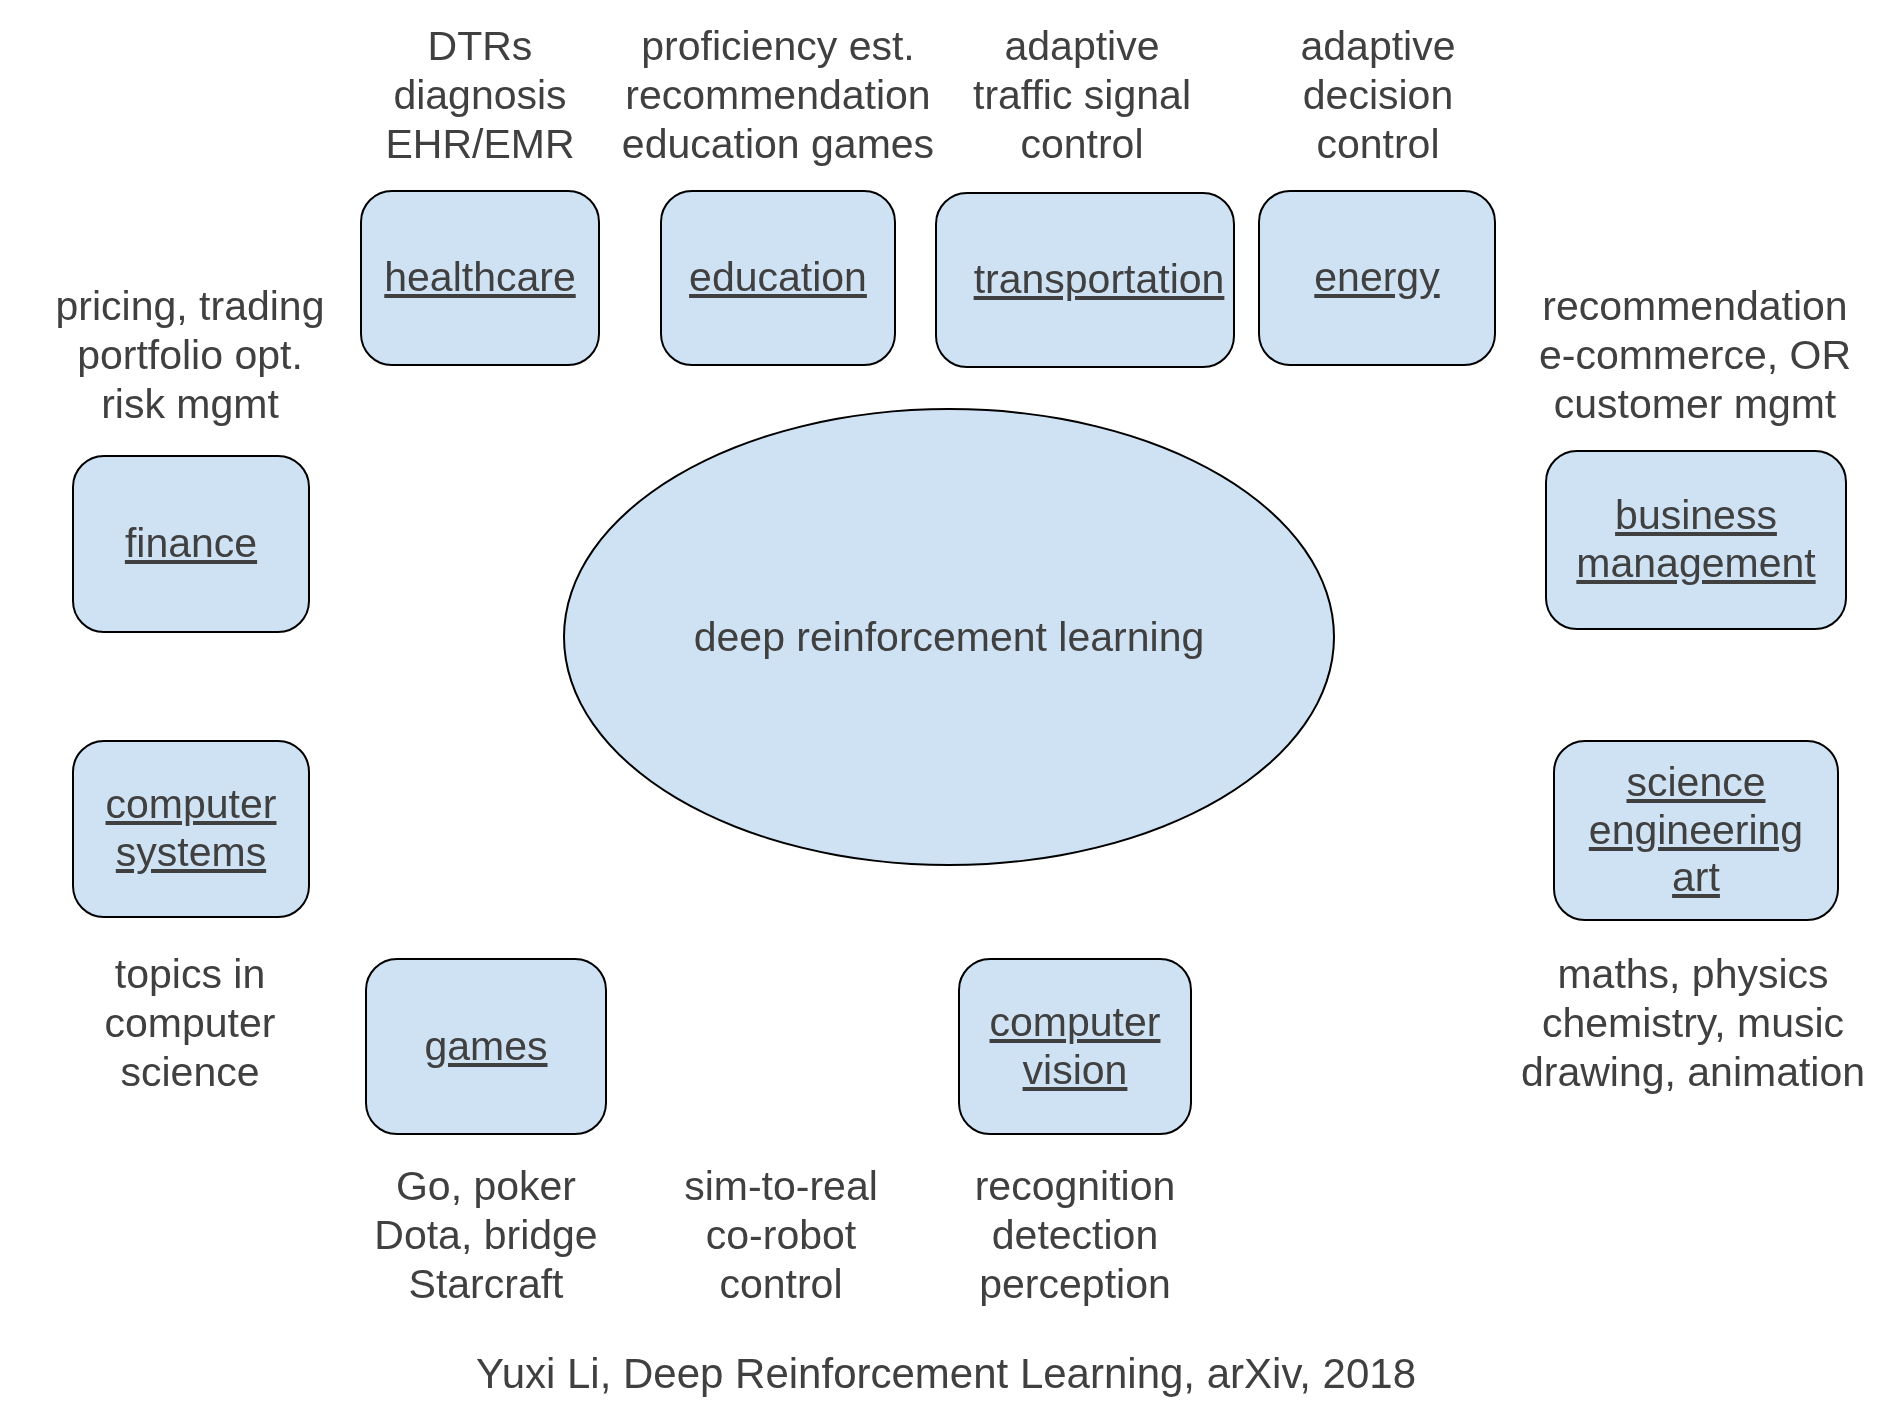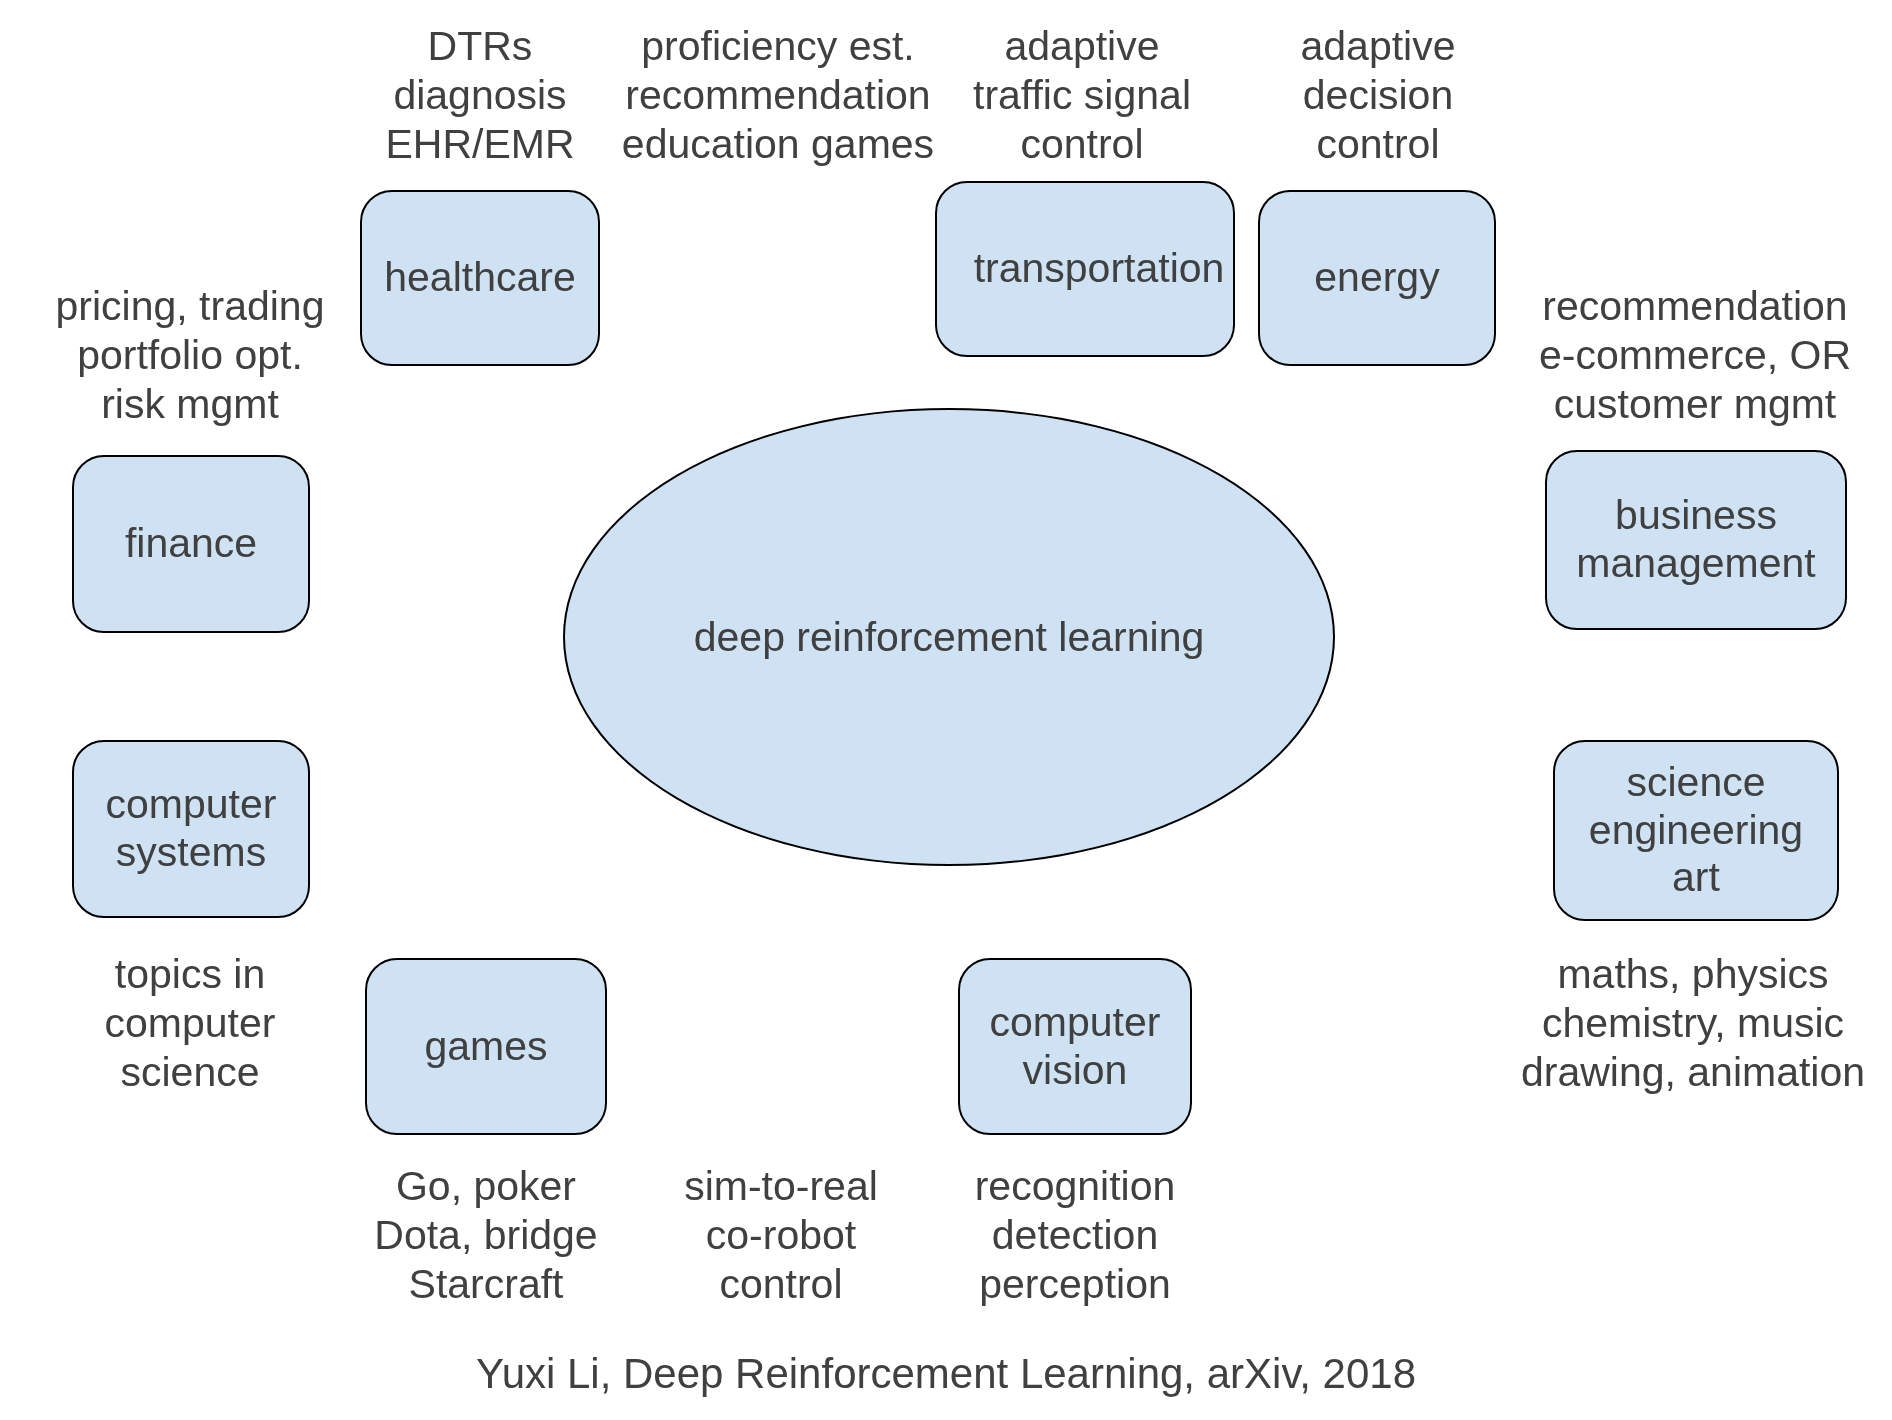--- a/index.html
+++ b/index.html
@@ -24,20 +24,21 @@
     display: flex;
     align-items: center;
     justify-content: center;
     text-align: center;
     font-size: 41px;
     line-height: 1.17;
     box-sizing: border-box;
   }
   .box .box-label {
     white-space: pre-line;
+    text-decoration: underline;
   }
   .ann {
     position: absolute;
     text-align: center;
     font-size: 41px;
     line-height: 1.2;
     white-space: pre-line;
   }
   .ellipse {
     position: absolute;
@@ -59,21 +60,21 @@
     position: absolute;
     left: 0;
     top: 1350px;
     width: 100%;
     text-align: center;
     font-size: 42px;
   }
   
   .n-healthcare { left: 360px; top: 190px; width: 240px; height: 176px; }
   .n-education { left: 660px; top: 190px; width: 236px; height: 176px; }
-  .n-transportation { left: 935px; top: 181px; width: 300px; height: 176px; padding-left: 28px; }
+  .n-transportation { left: 935px; top: 192px; width: 300px; height: 176px; padding-left: 28px; }
   .n-energy { left: 1258px; top: 190px; width: 238px; height: 176px; }
   .n-finance { left: 72px; top: 455px; width: 238px; height: 178px; }
   .n-computer-systems { left: 72px; top: 740px; width: 238px; height: 178px; }
   .n-business-management { left: 1545px; top: 450px; width: 302px; height: 180px; }
   .n-science-engineering-art { left: 1553px; top: 740px; width: 286px; height: 181px; }
   .n-games { left: 365px; top: 958px; width: 242px; height: 177px; text-align: right; }
   .n-robotics { left: 662px; top: 958px; width: 238px; height: 177px; }
   .n-computer-vision { left: 958px; top: 958px; width: 234px; height: 177px; }
   .n-nlp { left: 1258px; top: 958px; width: 238px; height: 177px; }
   
@@ -103,20 +104,23 @@
 education games</div>
   <div class="ann a-transportation">adaptive
 traffic signal
 control</div>
   <div class="ann a-energy">adaptive
 decision
 control</div>
 
   <div class="box n-healthcare">
     <span class="box-label">healthcare</span>
+  </div>
+  <div class="box n-education">
+    <span class="box-label">education</span>
   </div>
   <div class="box n-transportation">
     <span class="box-label">transportation</span>
   </div>
   <div class="box n-energy">
     <span class="box-label">energy</span>
   </div>
 
   <div class="ann a-finance">pricing, trading
 portfolio opt.

